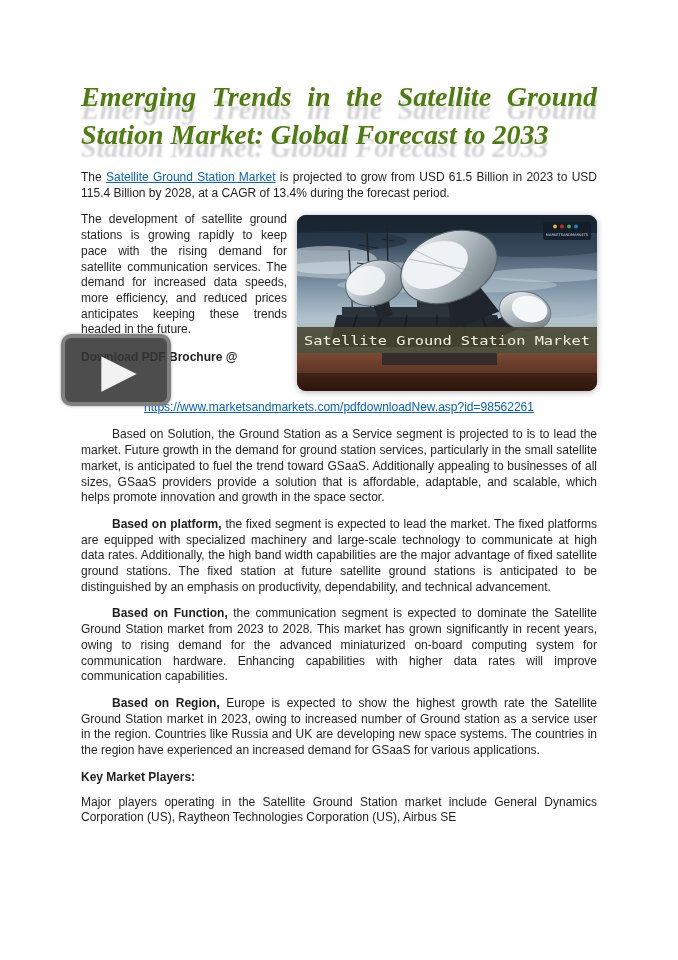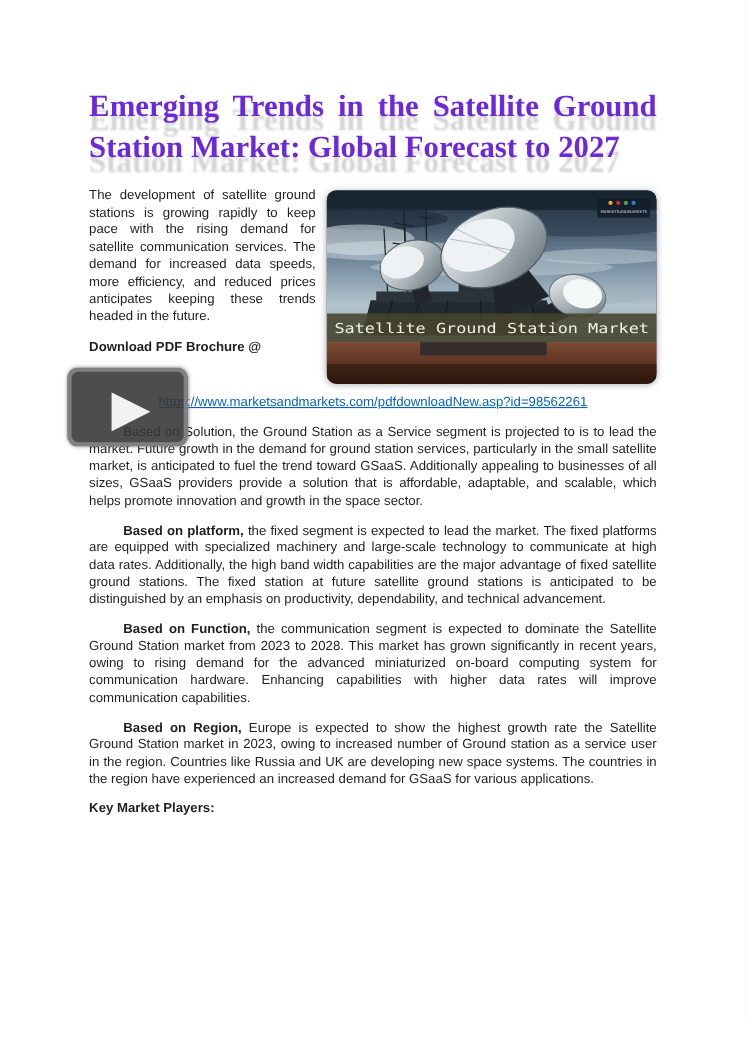--- a/index.html
+++ b/index.html
@@ -15,23 +15,24 @@
   .content{padding:78px 81px 0 81px;}
 
   
   .doc-title{margin:0 0 16px 0;}
   .title-line{
     display:block;
     font-family:"Liberation Serif","DejaVu Serif",serif;
     font-weight:bold;
     font-size:28px;
     line-height:38px;
-    color:#6d28d9;
+    color:#4d7c0f;
     text-shadow:0 13px 2px rgba(125,125,125,0.35);
     white-space:normal;
+    font-style:italic;
   }
   .title-line.stretch{text-align:justify;text-align-last:justify;}
 
   
   .body-text{
     font-size:12px;
     line-height:15.7px;
     text-align:justify;
     margin:0 0 11px 0;
   }
@@ -85,23 +86,24 @@
   }
 </style>
 </head>
 <body>
 
 <div class="page">
   <div class="content">
 
     <h1 class="doc-title">
       <span class="title-line stretch">Emerging Trends in the Satellite Ground</span>
-      <span class="title-line">Station Market: Global Forecast to 2027</span>
+      <span class="title-line">Station Market: Global Forecast to 2033</span>
     </h1>
 
+    <p class="body-text"><span>The </span><a class="doc-link" href="#">Satellite Ground Station Market</a><span> is projected to grow from USD 61.5 Billion in 2023 to USD 115.4 Billion by 2028, at a CAGR of 13.4% during the forecast period.</span></p>
 
     <div class="media-flow">
 
       <div class="photo-wrap">
         <svg viewBox="0 0 300 176" width="300" height="176" xmlns="http://www.w3.org/2000/svg">
           <defs>
             <linearGradient id="sky" x1="0" y1="0" x2="0" y2="1">
               <stop offset="0" stop-color="#1c2733"></stop>
               <stop offset="0.2" stop-color="#3b4e60"></stop>
               <stop offset="0.5" stop-color="#7c92a4"></stop>
@@ -203,19 +205,20 @@
     <p class="body-text"><span class="lead-bold"></span><span>Based on Solution, the Ground Station as a Service segment is projected to is to lead the market. Future growth in the demand for ground station services, particularly in the small satellite market, is anticipated to fuel the trend toward GSaaS. Additionally appealing to businesses of all sizes, GSaaS providers provide a solution that is affordable, adaptable, and scalable, which helps promote innovation and growth in the space sector.</span></p>
 
     <p class="body-text"><span class="lead-bold">Based on platform,</span><span> the fixed segment is expected to lead the market. The fixed platforms are equipped with specialized machinery and large-scale technology to communicate at high data rates. Additionally, the high band width capabilities are the major advantage of fixed satellite ground stations. The fixed station at future satellite ground stations is anticipated to be distinguished by an emphasis on productivity, dependability, and technical advancement.</span></p>
 
     <p class="body-text"><span class="lead-bold">Based on Function,</span><span> the communication segment is expected to dominate the Satellite Ground Station market from 2023 to 2028. This market has grown significantly in recent years, owing to rising demand for the advanced miniaturized on-board computing system for communication hardware. Enhancing capabilities with higher data rates will improve communication capabilities.</span></p>
 
     <p class="body-text"><span class="lead-bold">Based on Region,</span><span> Europe is expected to show the highest growth rate the Satellite Ground Station market in 2023, owing to increased number of Ground station as a service user in the region. Countries like Russia and UK are developing new space systems. The countries in the region have experienced an increased demand for GSaaS for various applications.</span></p>
 
     <p class="kp-heading">Key Market Players:</p>
 
+    <p class="body-text">Major players operating in the Satellite Ground Station market include General Dynamics Corporation (US), Raytheon Technologies Corporation (US), Airbus SE</p>
 
   </div>
 
   <div class="play-btn">
     <span class="play-glyph">▶</span>
   </div>
 </div>
 
 </body></html>

